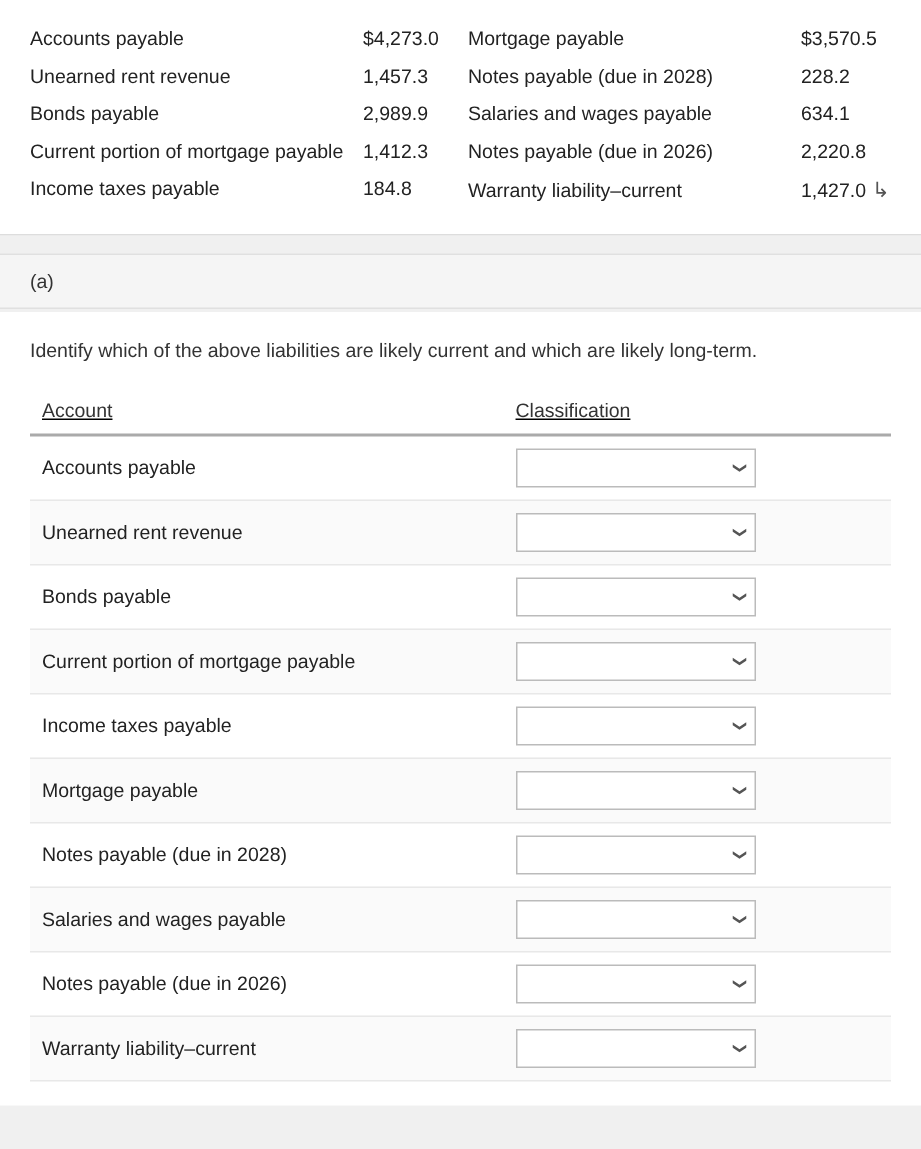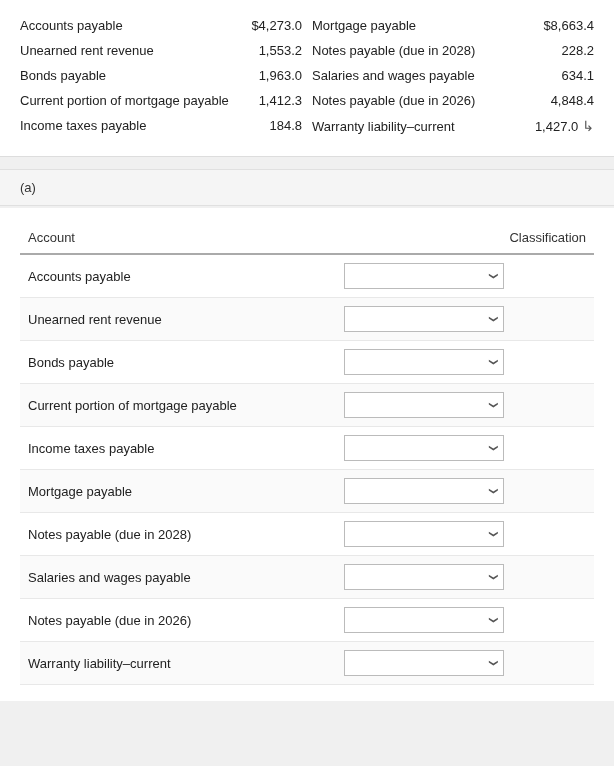--- a/index.html
+++ b/index.html
@@ -33,21 +33,21 @@
     }
     .item-label {
       color: #222;
       flex: 1;
       padding-right: 8px;
     }
     .item-value {
       color: #222;
       white-space: nowrap;
       min-width: 60px;
-      text-align: right;
+      text-align: left;
     }
     .cursor-indicator {
       display: inline-block;
       margin-left: 4px;
       font-size: 14px;
       color: #555;
     }
     .section-label {
       background: #f5f5f5;
       padding: 10px 20px;
@@ -68,34 +68,34 @@
       color: #333;
       margin-bottom: 16px;
       line-height: 1.5;
     }
     .classify-table {
       width: 100%;
       border-collapse: collapse;
     }
     .classify-table thead tr {
       border-bottom: 2px solid #aaa;
+      text-decoration: underline;
     }
     .classify-table th {
       font-weight: normal;
       font-size: 13px;
       color: #333;
       padding: 6px 8px 8px 8px;
       text-align: left;
     }
     .classify-table th.col-account {
       width: 55%;
     }
     .classify-table th.col-classification {
       width: 45%;
-      text-align: right;
     }
     .classify-table tbody tr {
       border-bottom: 1px solid #e8e8e8;
     }
     .classify-table tbody tr:nth-child(even) {
       background: #fafafa;
     }
     .classify-table td {
       padding: 8px 8px;
       vertical-align: middle;
@@ -134,65 +134,66 @@
 
 <div class="top-section">
   <div class="liabilities-table">
     <div class="col" id="left-col">
         <div class="row-item">
           <span class="item-label">Accounts payable</span>
           <span class="item-value">$4,273.0</span>
         </div>
         <div class="row-item">
           <span class="item-label">Unearned rent revenue</span>
-          <span class="item-value">1,553.2</span>
+          <span class="item-value">1,457.3</span>
         </div>
         <div class="row-item">
           <span class="item-label">Bonds payable</span>
-          <span class="item-value">1,963.0</span>
+          <span class="item-value">2,989.9</span>
         </div>
         <div class="row-item">
           <span class="item-label">Current portion of mortgage payable</span>
           <span class="item-value">1,412.3</span>
         </div>
         <div class="row-item">
           <span class="item-label">Income taxes payable</span>
           <span class="item-value">184.8</span>
         </div>
       </div>
     <div class="col" id="right-col">
         <div class="row-item">
           <span class="item-label">Mortgage payable</span>
-          <span class="item-value">$8,663.4</span>
+          <span class="item-value">$3,570.5</span>
         </div>
         <div class="row-item">
           <span class="item-label">Notes payable (due in 2028)</span>
           <span class="item-value">228.2</span>
         </div>
         <div class="row-item">
           <span class="item-label">Salaries and wages payable</span>
           <span class="item-value">634.1</span>
         </div>
         <div class="row-item">
           <span class="item-label">Notes payable (due in 2026)</span>
-          <span class="item-value">4,848.4</span>
+          <span class="item-value">2,220.8</span>
         </div>
         <div class="row-item">
           <span class="item-label">Warranty liability–current</span>
           <span class="item-value">1,427.0<span class="cursor-indicator">↳</span></span>
         </div>
       </div>
   </div>
 </div>
 
 <div class="section-label">
   <span>(a)</span>
 </div>
 
 <div class="classify-section">
+  <p class="classify-instruction">Identify which of the above liabilities are likely current and which are likely long-term.</p>
 
   <table class="classify-table">
     <thead>
       <tr>
         <th class="col-account">Account</th>
         <th class="col-classification">Classification</th>
       </tr>
     </thead>
     <tbody id="classify-tbody">
         <tr>

